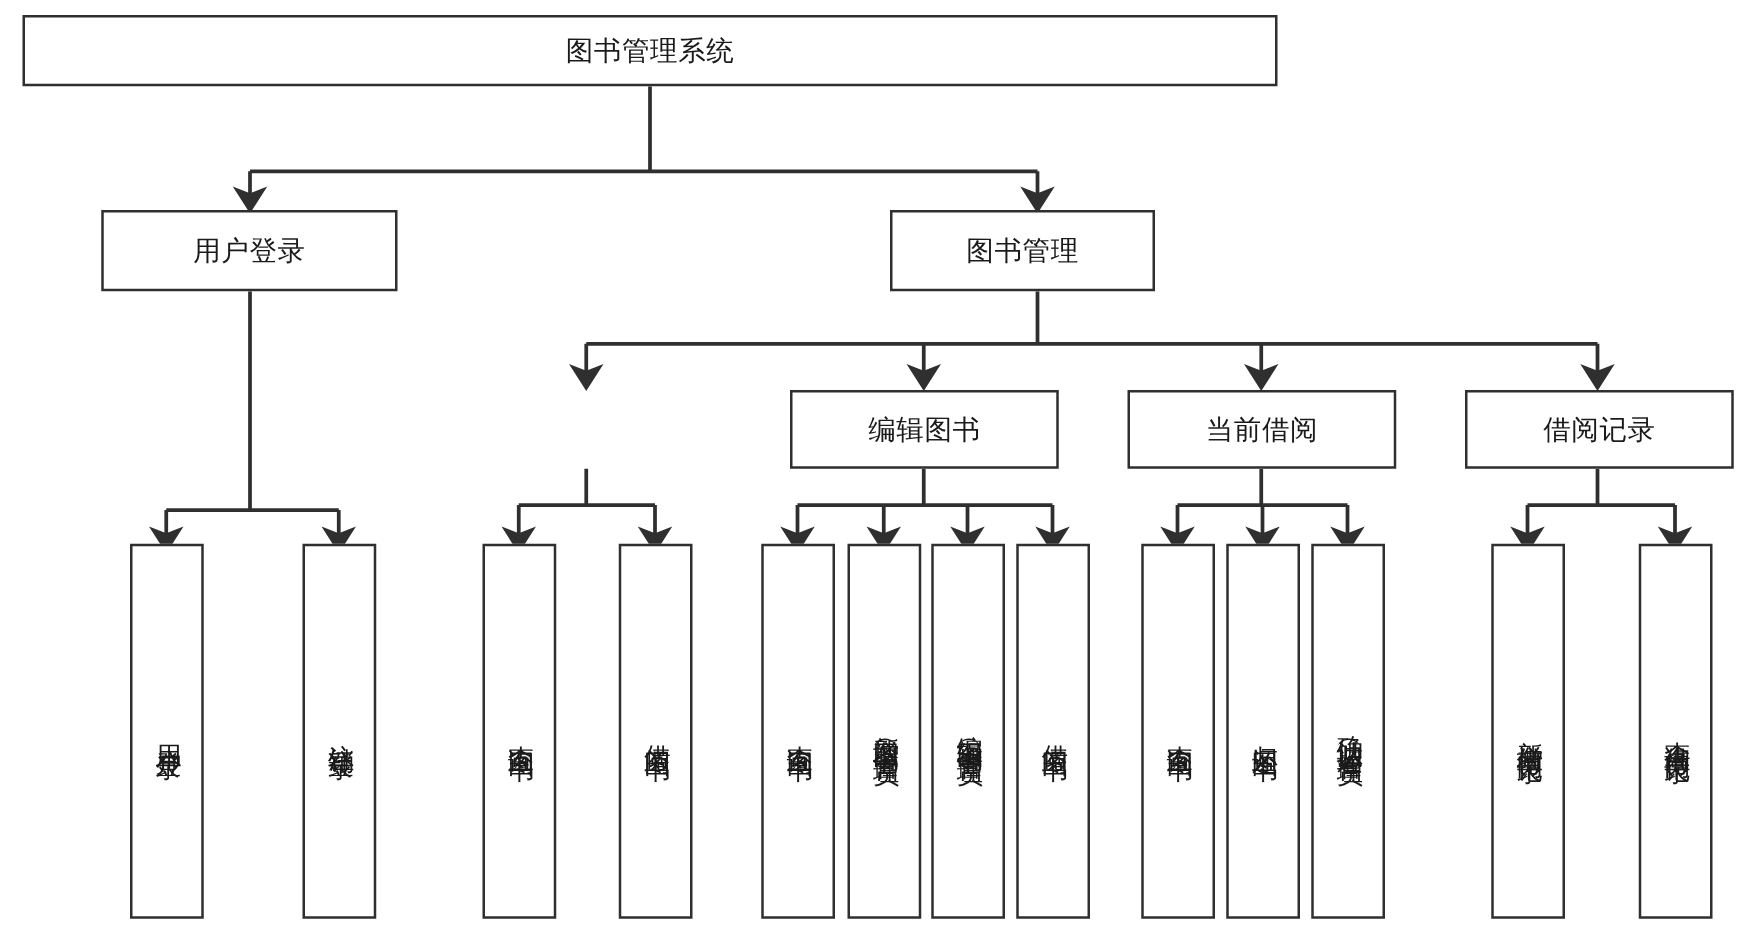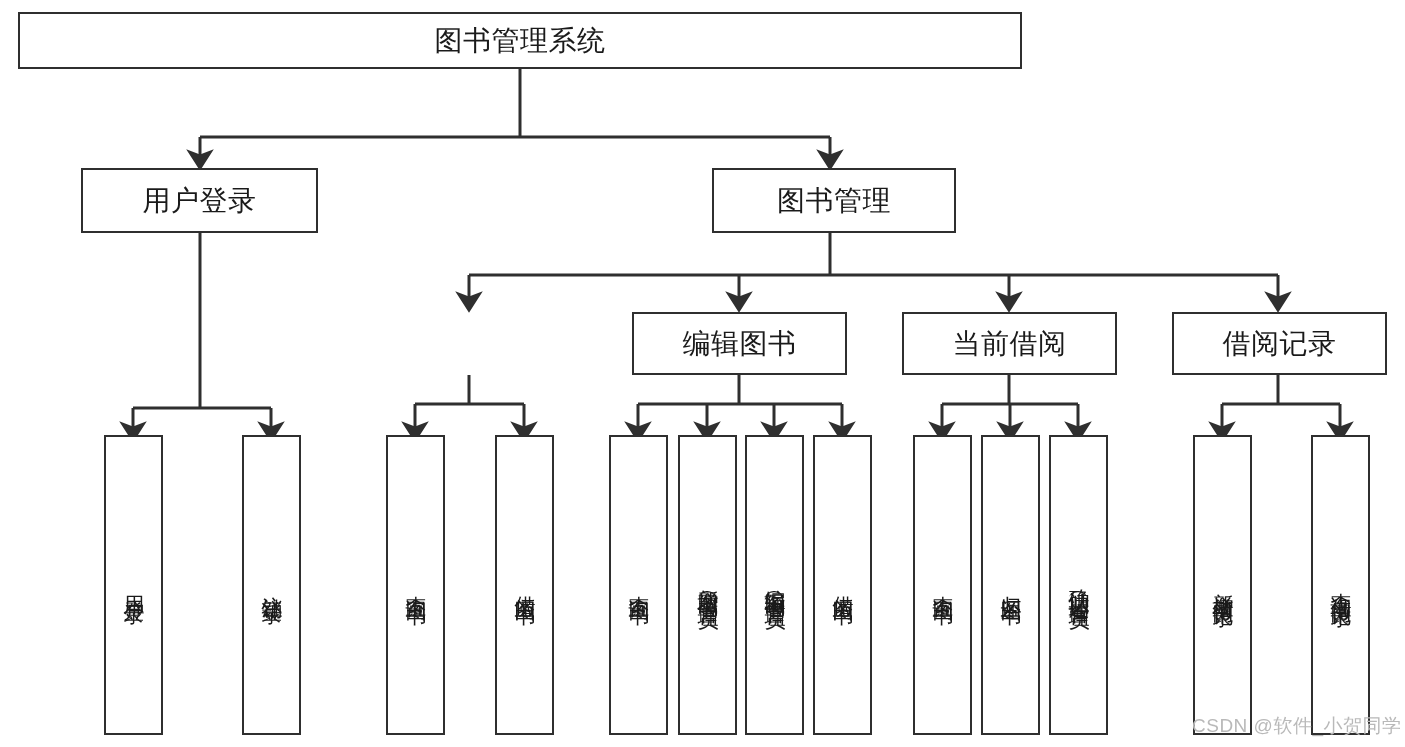--- a/index.html
+++ b/index.html
@@ -32,21 +32,21 @@
     border: 2px solid #2f2f2f;
     display: flex;
     align-items: center;
     justify-content: center;
     color: #1a1a1a;
     line-height: 1.18;
     text-align: center;
     overflow: hidden;
   }
   .node.horiz {
-    font-size: 28px;
+    font-size: 22px;
     letter-spacing: 0.5px;
   }
   .node.vert {
     writing-mode: vertical-rl;
     text-orientation: upright;
     font-size: 21px;
     letter-spacing: 3px;
     padding: 6px 0;
     align-items: center;
     justify-content: center;
@@ -126,21 +126,21 @@
     </g>
   </svg>
 
   <div class="node horiz" style="left:18px; top:12px; width:1004px; height:57px;">
     <span class="label">图书管理系统</span>
   </div>
 
   <div class="node horiz" style="left:81px; top:168px; width:237px; height:65px;">
     <span class="label">用户登录</span>
   </div>
-  <div class="node horiz" style="left:712px; top:168px; width:244px; height:65px;">
+  <div class="node horiz" style="left:712px; top:168px; width:212px; height:65px;">
     <span class="label">图书管理</span>
   </div>
 
   <div class="node horiz" style="left:632px; top:312px; width:215px; height:63px;">
     <span class="label">编辑图书</span>
   </div>
   <div class="node horiz" style="left:902px; top:312px; width:215px; height:63px;">
     <span class="label">当前借阅</span>
   </div>
   <div class="node horiz" style="left:1172px; top:312px; width:215px; height:63px;">
@@ -184,15 +184,14 @@
     <span class="label">确认归还（管理员）</span>
   </div>
 
   <div class="node vert" style="left:1193px; top:435px; width:59px; height:300px;">
     <span class="label">新增借阅记录</span>
   </div>
   <div class="node vert" style="left:1311px; top:435px; width:59px; height:300px;">
     <span class="label">查询借阅记录</span>
   </div>
 
-  <div class="watermark">CSDN @软件_小贺同学</div>
 
 </div>
 
 </body></html>

